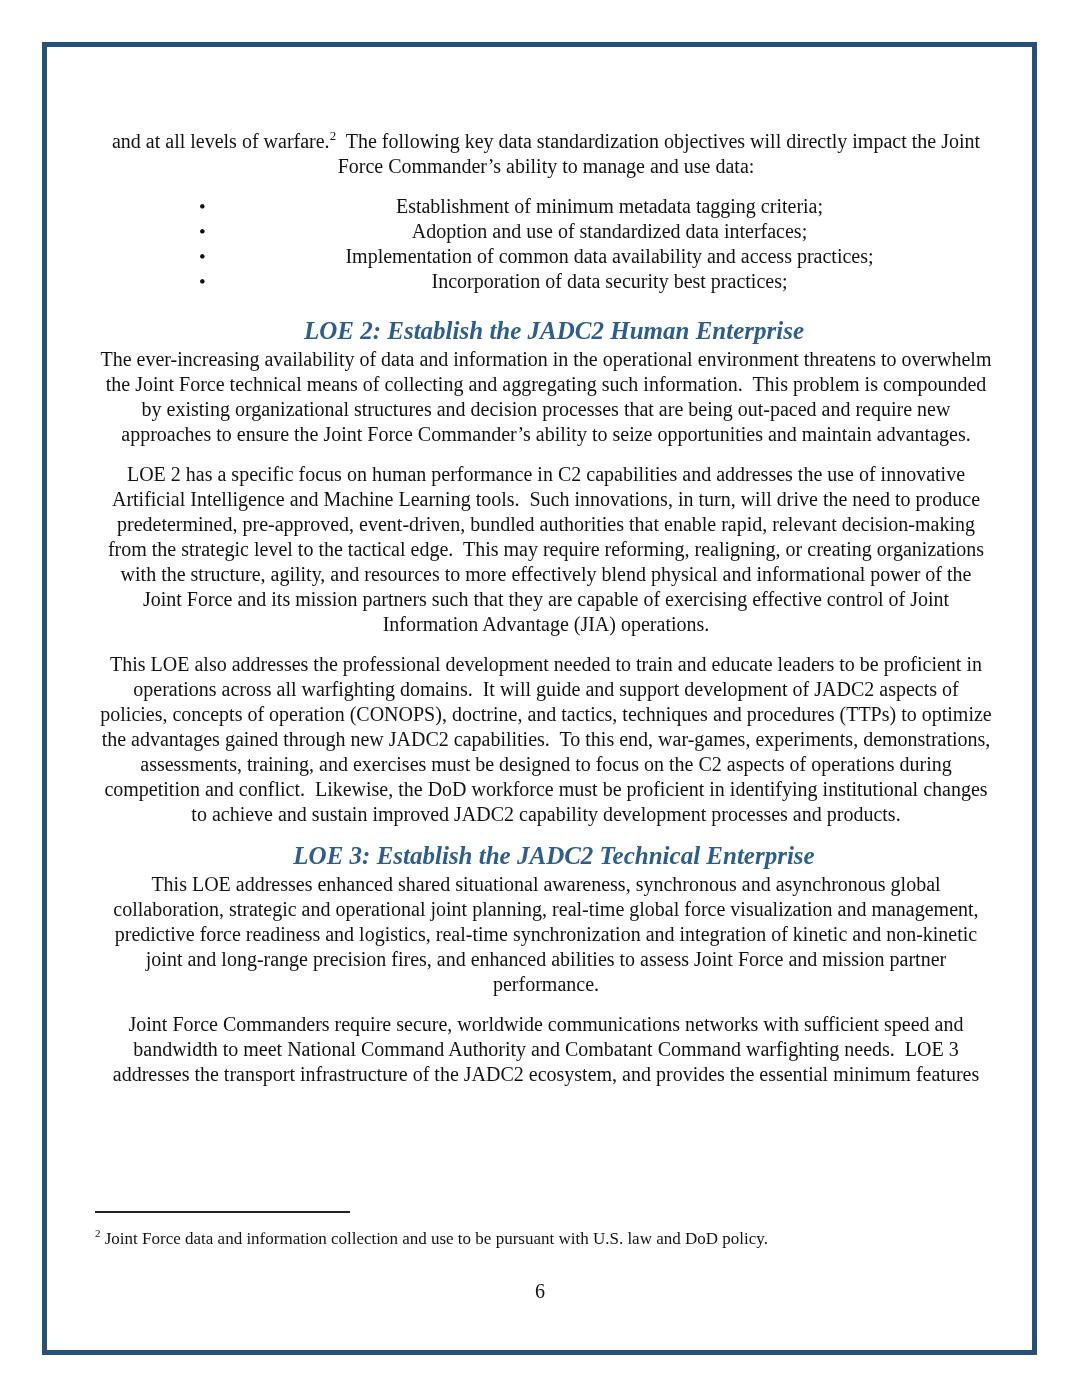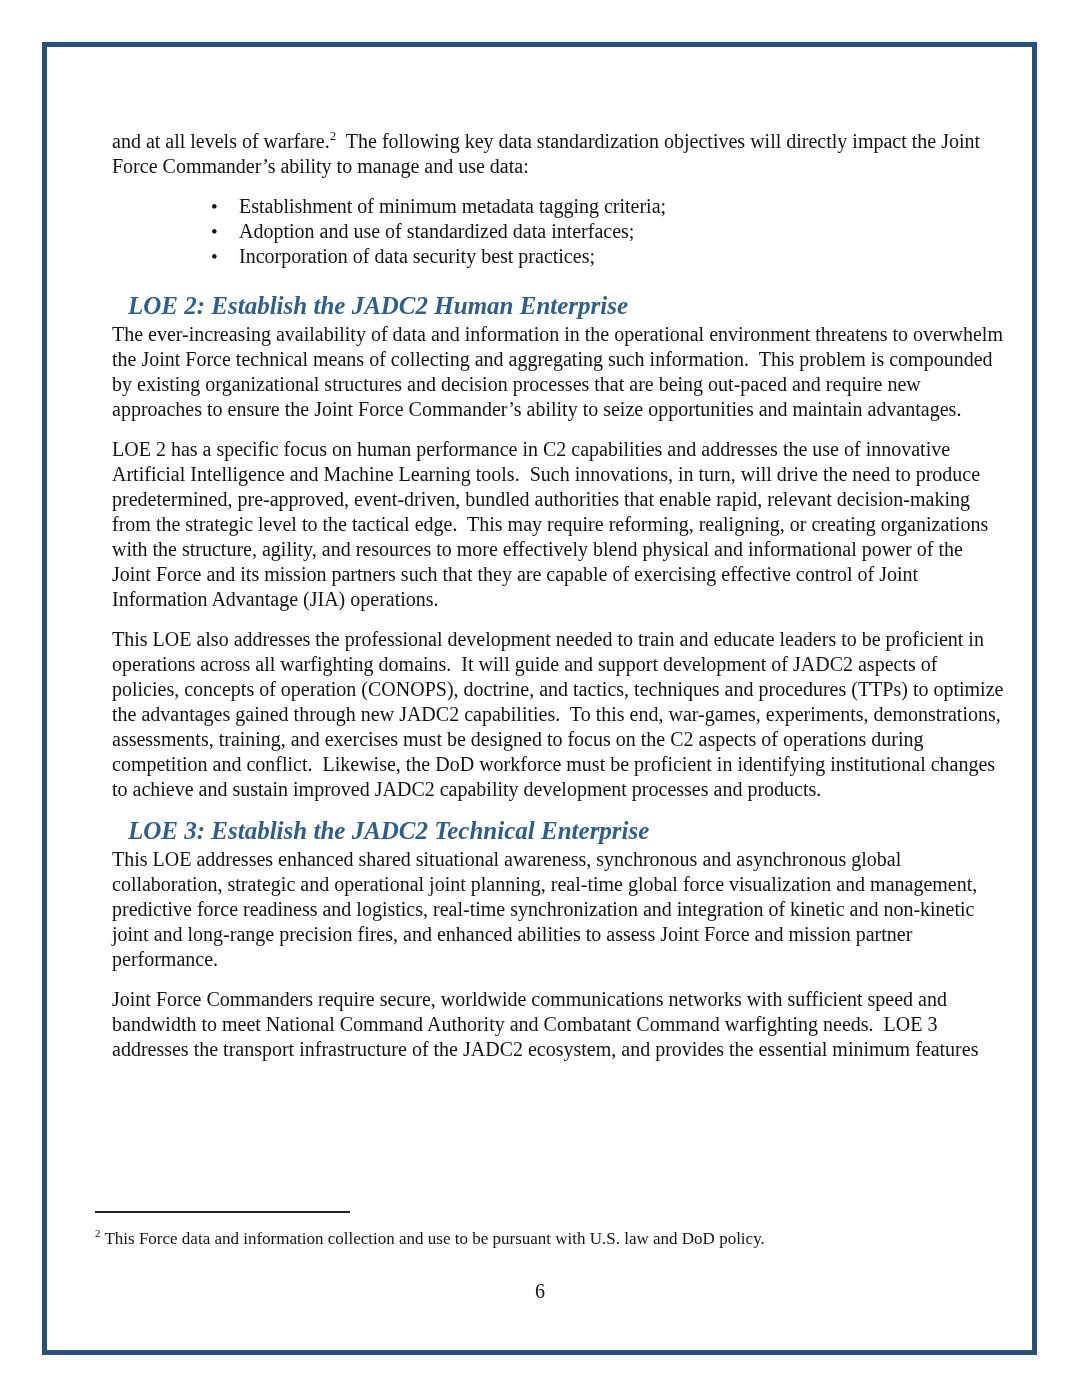--- a/index.html
+++ b/index.html
@@ -18,26 +18,27 @@
     position: absolute;
     left: 42px;
     top: 42px;
     width: 995px;
     height: 1313px;
     border: 5px solid #27517B;
   }
 
   .content {
     position: absolute;
-    left: 112px;
+    left: 100px;
     top: 129px;
     width: 892px;
     color: #131313;
     font-size: 20px;
     line-height: 25px;
+    text-align: center;
   }
 
   .par {
     white-space: pre-wrap;
     margin: 0 0 15px 0;
   }
 
   sup.fn-ref {
     font-size: 13px;
     line-height: 0;
@@ -110,33 +111,34 @@
 <div class="page">
   <div class="frame"></div>
 
   <div class="content">
 
     <p class="par"><span>and at all levels of warfare.</span><sup class="fn-ref">2</sup><span>  The following key data standardization objectives will directly impact the Joint Force Commander’s ability to manage and use data:</span></p>
 
     <ul class="bullets">
       <li>Establishment of minimum metadata tagging criteria;</li>
       <li>Adoption and use of standardized data interfaces;</li>
+      <li>Implementation of common data availability and access practices;</li>
       <li>Incorporation of data security best practices;</li>
     </ul>
 
     <h2 class="loe-heading">LOE 2: Establish the JADC2 Human Enterprise</h2>
     <p class="par">The ever-increasing availability of data and information in the operational environment threatens to overwhelm the Joint Force technical means of collecting and aggregating such information.  This problem is compounded by existing organizational structures and decision processes that are being out-paced and require new approaches to ensure the Joint Force Commander’s ability to seize opportunities and maintain advantages.</p>
     <p class="par">LOE 2 has a specific focus on human performance in C2 capabilities and addresses the use of innovative Artificial Intelligence and Machine Learning tools.  Such innovations, in turn, will drive the need to produce predetermined, pre-approved, event-driven, bundled authorities that enable rapid, relevant decision-making from the strategic level to the tactical edge.  This may require reforming, realigning, or creating organizations with the structure, agility, and resources to more effectively blend physical and informational power of the Joint Force and its mission partners such that they are capable of exercising effective control of Joint Information Advantage (JIA) operations.</p>
     <p class="par">This LOE also addresses the professional development needed to train and educate leaders to be proficient in operations across all warfighting domains.  It will guide and support development of JADC2 aspects of policies, concepts of operation (CONOPS), doctrine, and tactics, techniques and procedures (TTPs) to optimize the advantages gained through new JADC2 capabilities.  To this end, war-games, experiments, demonstrations, assessments, training, and exercises must be designed to focus on the C2 aspects of operations during competition and conflict.  Likewise, the DoD workforce must be proficient in identifying institutional changes to achieve and sustain improved JADC2 capability development processes and products.</p>
 
     <h2 class="loe-heading">LOE 3: Establish the JADC2 Technical Enterprise</h2>
     <p class="par">This LOE addresses enhanced shared situational awareness, synchronous and asynchronous global collaboration, strategic and operational joint planning, real-time global force visualization and management, predictive force readiness and logistics, real-time synchronization and integration of kinetic and non-kinetic joint and long-range precision fires, and enhanced abilities to assess Joint Force and mission partner performance.</p>
     <p class="par">Joint Force Commanders require secure, worldwide communications networks with sufficient speed and bandwidth to meet National Command Authority and Combatant Command warfighting needs.  LOE 3 addresses the transport infrastructure of the JADC2 ecosystem, and provides the essential minimum features</p>
 
   </div>
 
   <div class="footnote-area">
     <div class="footnote-rule"></div>
-    <p class="footnote"><sup>2</sup><span> This Force data and information collection and use to be pursuant with U.S. law and DoD policy.</span></p>
+    <p class="footnote"><sup>2</sup><span> Joint Force data and information collection and use to be pursuant with U.S. law and DoD policy.</span></p>
   </div>
 
   <div class="page-num">6</div>
 </div>
 
 </body></html>

